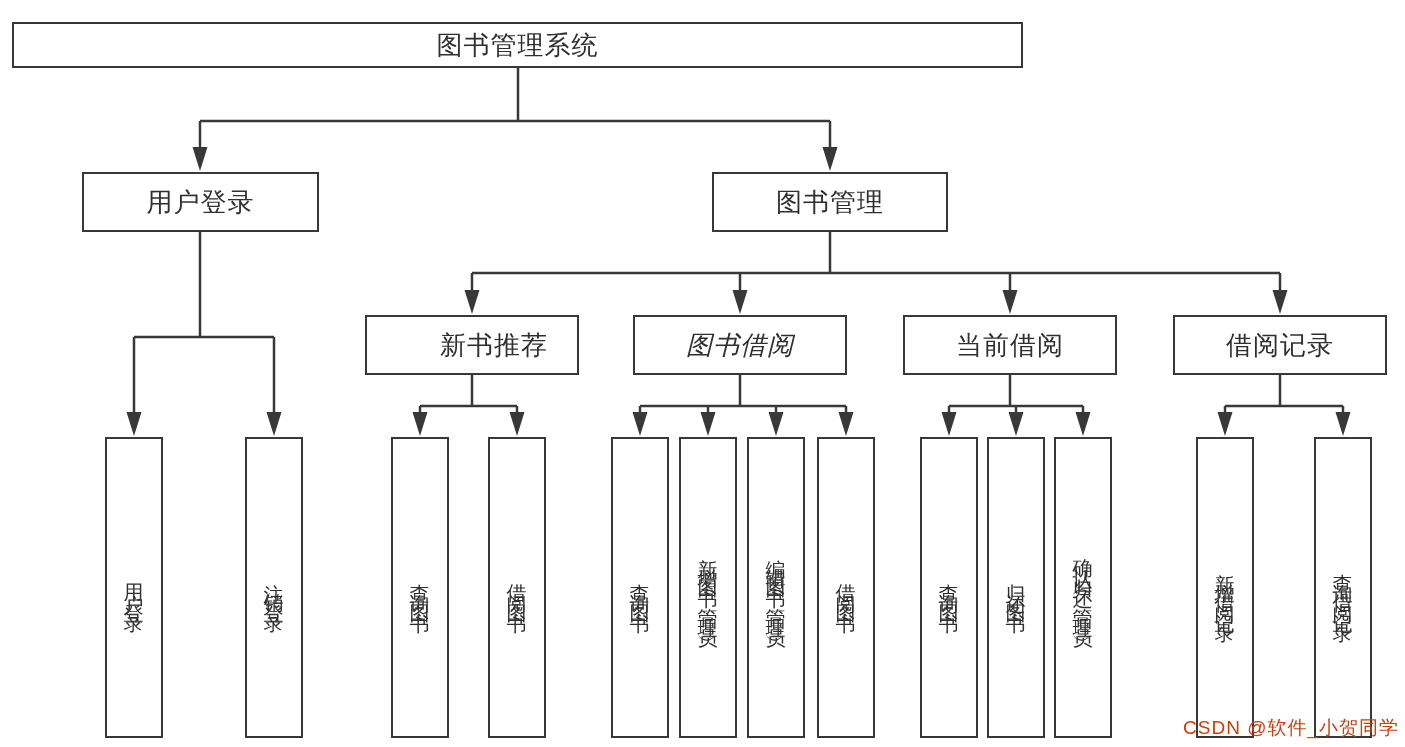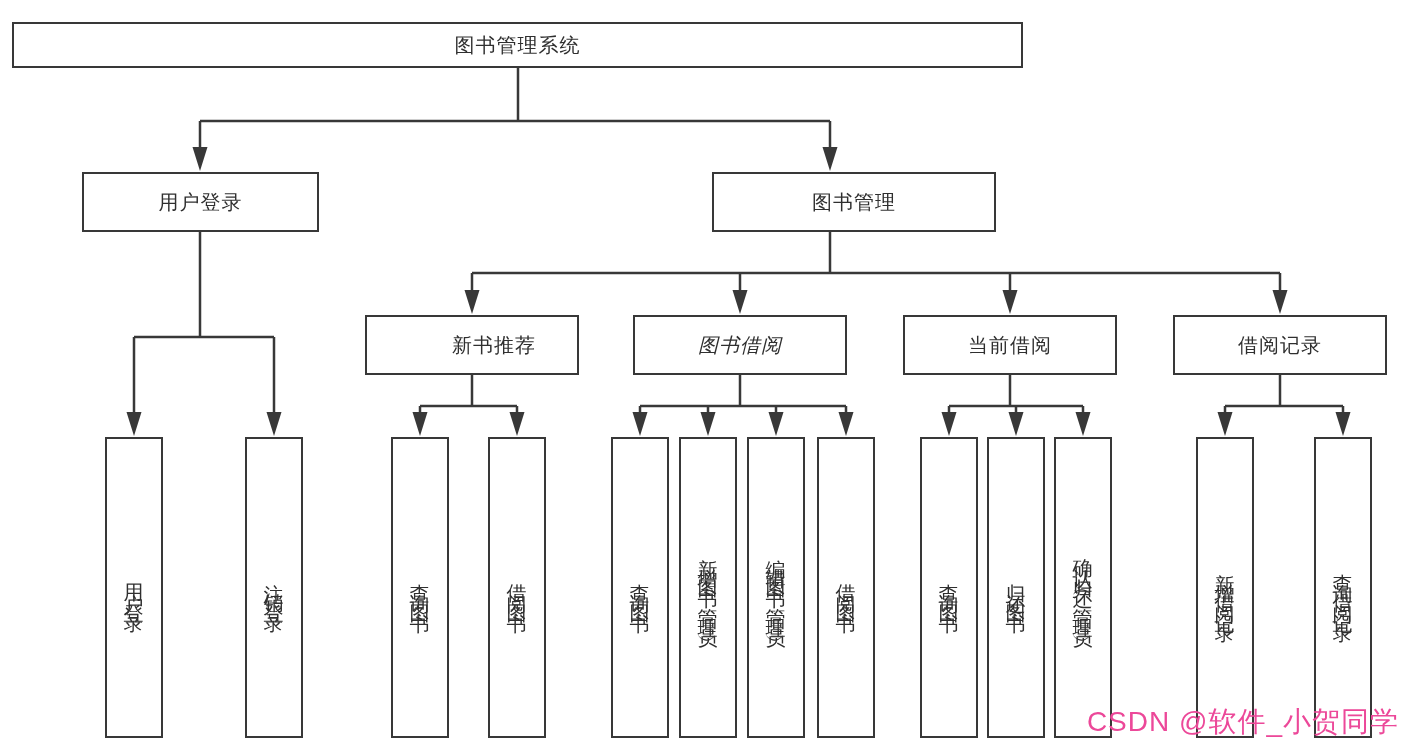--- a/index.html
+++ b/index.html
@@ -24,21 +24,21 @@
   }
   .node {
     position: absolute;
     box-sizing: border-box;
     border: 2.5px solid #383838;
     background: #ffffff;
     display: flex;
     align-items: center;
     justify-content: center;
     color: #2f2f2f;
-    font-size: 20px;
+    font-size: 26px;
     letter-spacing: 1px;
     white-space: nowrap;
   }
   .node.h-root   { left: 12px;  top: 22px;  width: 1011px; height: 46px; }
   .node.h-lvl2   { top: 172px; height: 60px; }
   .node.h-lvl3   { top: 315px; height: 60px; }
   .node.leaf {
     top: 437px;
     width: 58px;
     height: 301px;
@@ -46,22 +46,22 @@
     text-orientation: mixed;
     font-size: 20px;
     letter-spacing: 10px;
     white-space: normal;
     line-height: 1;
   }
   .watermark {
     position: absolute;
     right: 6px;
     bottom: 6px;
-    font-size: 28px;
-    color: #ec4899;
+    font-size: 19px;
+    color: #c2410c;
     letter-spacing: 1px;
     z-index: 5;
   }
 </style>
 </head>
 <body>
 
 <div class="canvas">
 
   <svg class="connectors" viewBox="0 0 1405 747" xmlns="http://www.w3.org/2000/svg">
@@ -104,21 +104,21 @@
       <polygon points="1008.5,412 1023.5,412 1016,436"></polygon>
       <polygon points="1075.5,412 1090.5,412 1083,436"></polygon>
       <polygon points="1217.5,412 1232.5,412 1225,436"></polygon>
       <polygon points="1335.5,412 1350.5,412 1343,436"></polygon>
     </g>
   </svg>
 
   <div class="node h-root">图书管理系统</div>
 
   <div class="node h-lvl2" style="left:82px; width:237px;">用户登录</div>
-  <div class="node h-lvl2" style="left:712px; width:284px;">图书管理</div>
+  <div class="node h-lvl2" style="left:712px; width:236px;">图书管理</div>
 
   <div class="node h-lvl3" style="left:365px; width:214px;padding-left:44px;">新书推荐</div>
   <div class="node h-lvl3" style="left:633px; width:214px;font-style:italic;">图书借阅</div>
   <div class="node h-lvl3" style="left:903px; width:214px;">当前借阅</div>
   <div class="node h-lvl3" style="left:1173px; width:214px;text-align:center;">借阅记录</div>
 
   <div class="node leaf" style="left:105px;">用户登录</div>
   <div class="node leaf" style="left:245px;">注销登录</div>
 
   <div class="node leaf" style="left:391px;">查询图书</div>

